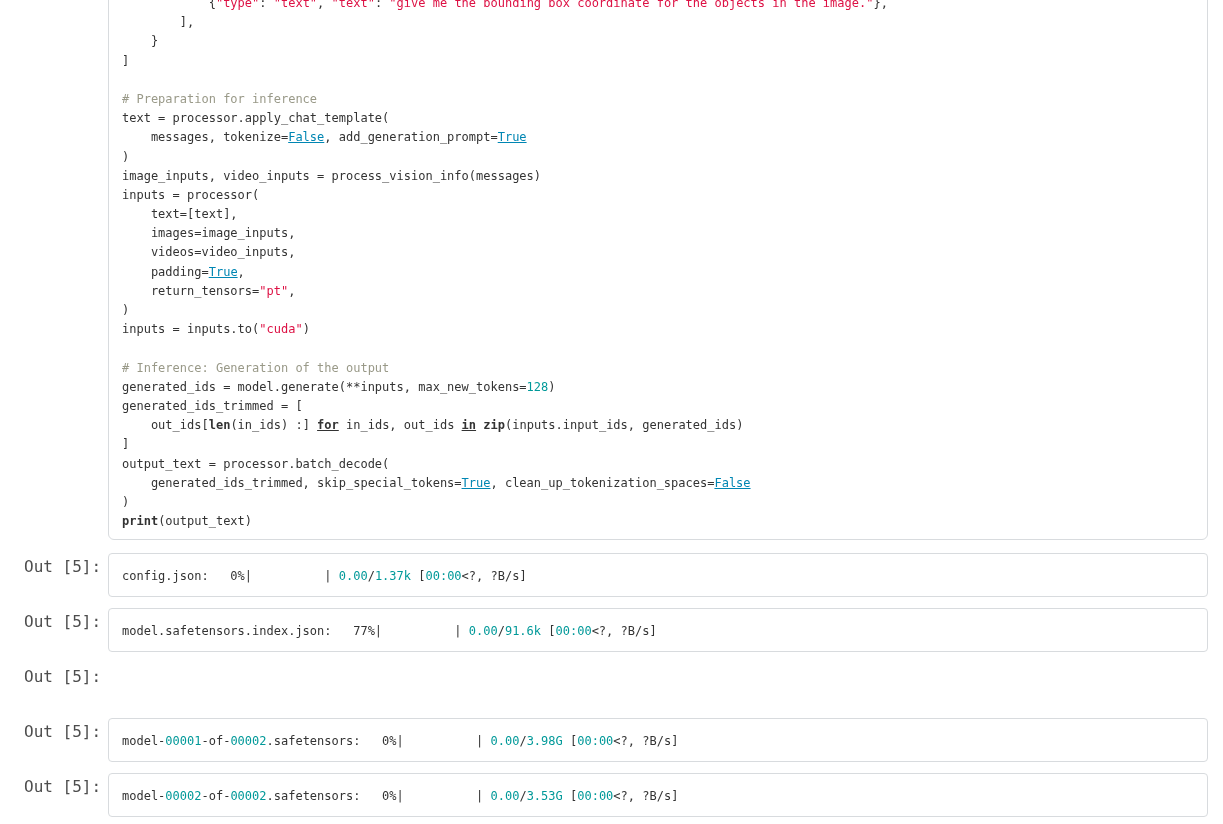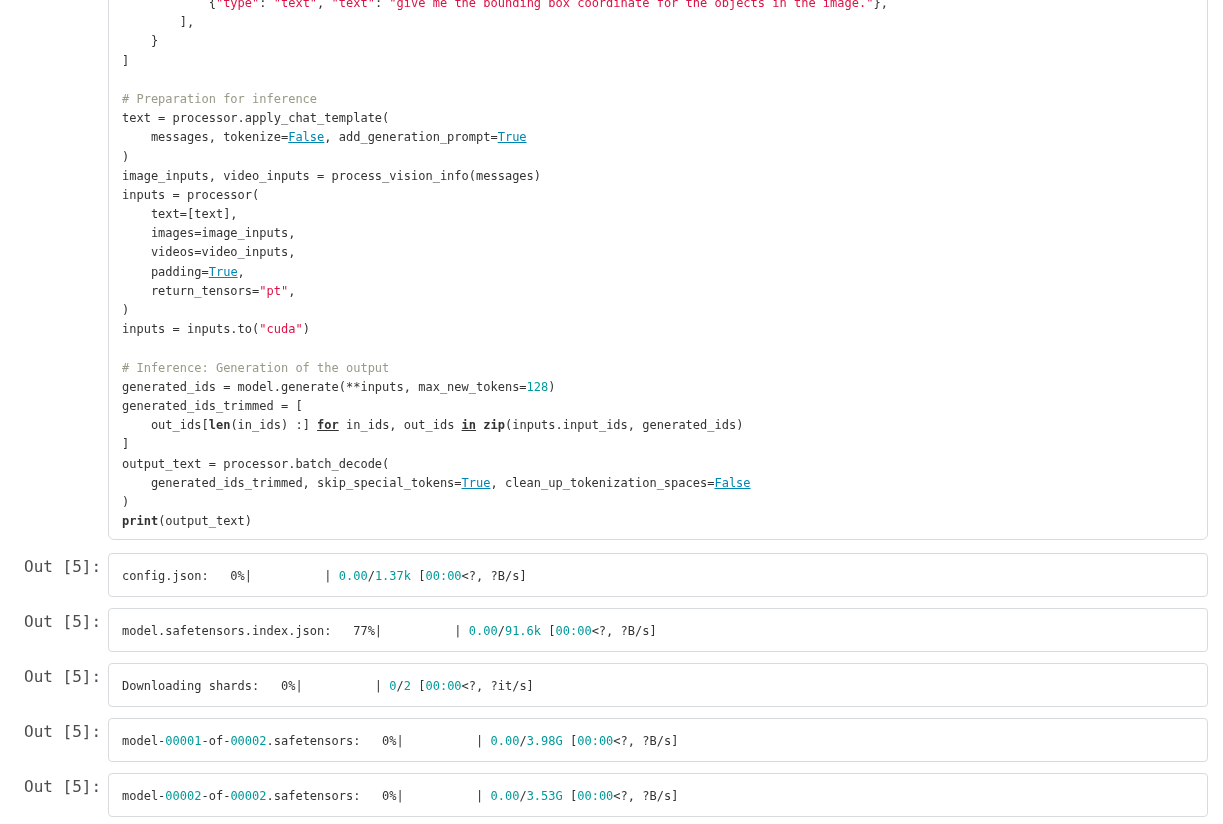--- a/index.html
+++ b/index.html
@@ -63,23 +63,20 @@
       </div>
     </div>
     <div class="out-row" style="top: 608px;">
       <div class="out-prompt">Out [5]:</div>
       <div class="out-box">
         <pre class="out-text"><span class="tok-t">model.safetensors.index.json:   77%|          | </span><span class="tok-m">0.00</span><span class="tok-t">/</span><span class="tok-m">91.6k</span><span class="tok-t"> [</span><span class="tok-m">00:00</span><span class="tok-t">&lt;?, ?B/s]</span></pre>
       </div>
     </div>
     <div class="out-row" style="top: 663px;">
       <div class="out-prompt">Out [5]:</div>
-      <div class="out-box">
-        <pre class="out-text"><span class="tok-t">Downloading shards:   0%|          | </span><span class="tok-m">0</span><span class="tok-t">/</span><span class="tok-m">2</span><span class="tok-t"> [</span><span class="tok-m">00:00</span><span class="tok-t">&lt;?, ?it/s]</span></pre>
-      </div>
     </div>
     <div class="out-row" style="top: 718px;">
       <div class="out-prompt">Out [5]:</div>
       <div class="out-box">
         <pre class="out-text"><span class="tok-t">model-</span><span class="tok-m">00001</span><span class="tok-t">-of-</span><span class="tok-m">00002</span><span class="tok-t">.safetensors:   0%|          | </span><span class="tok-m">0.00</span><span class="tok-t">/</span><span class="tok-m">3.98G</span><span class="tok-t"> [</span><span class="tok-m">00:00</span><span class="tok-t">&lt;?, ?B/s]</span></pre>
       </div>
     </div>
     <div class="out-row" style="top: 773px;">
       <div class="out-prompt">Out [5]:</div>
       <div class="out-box">

